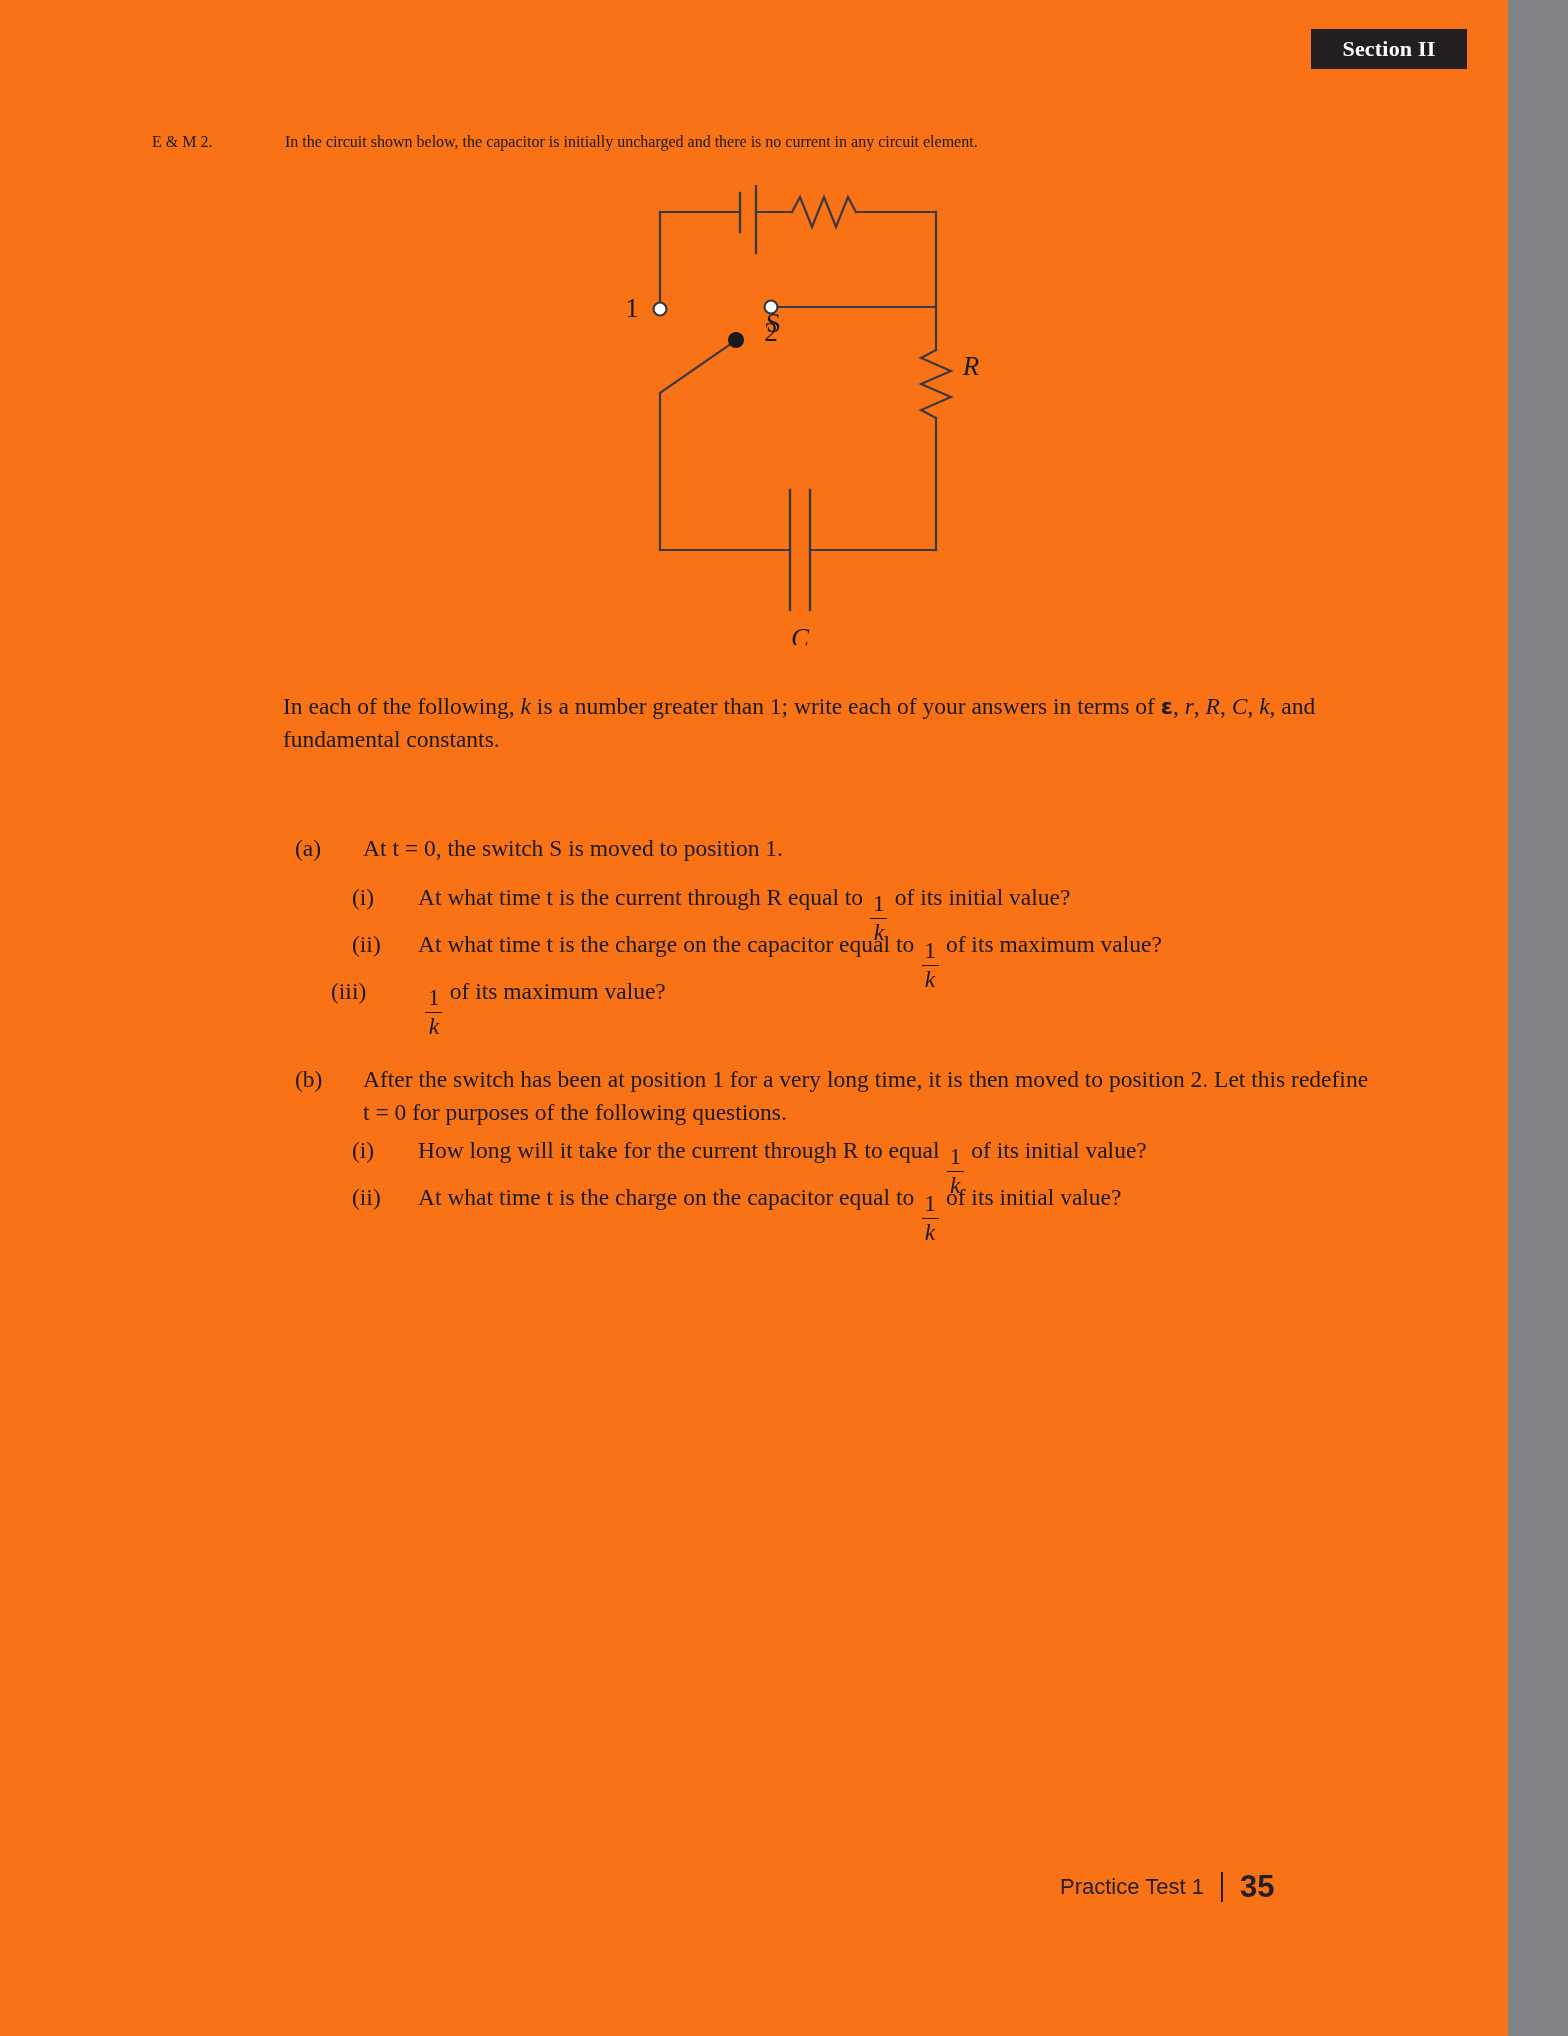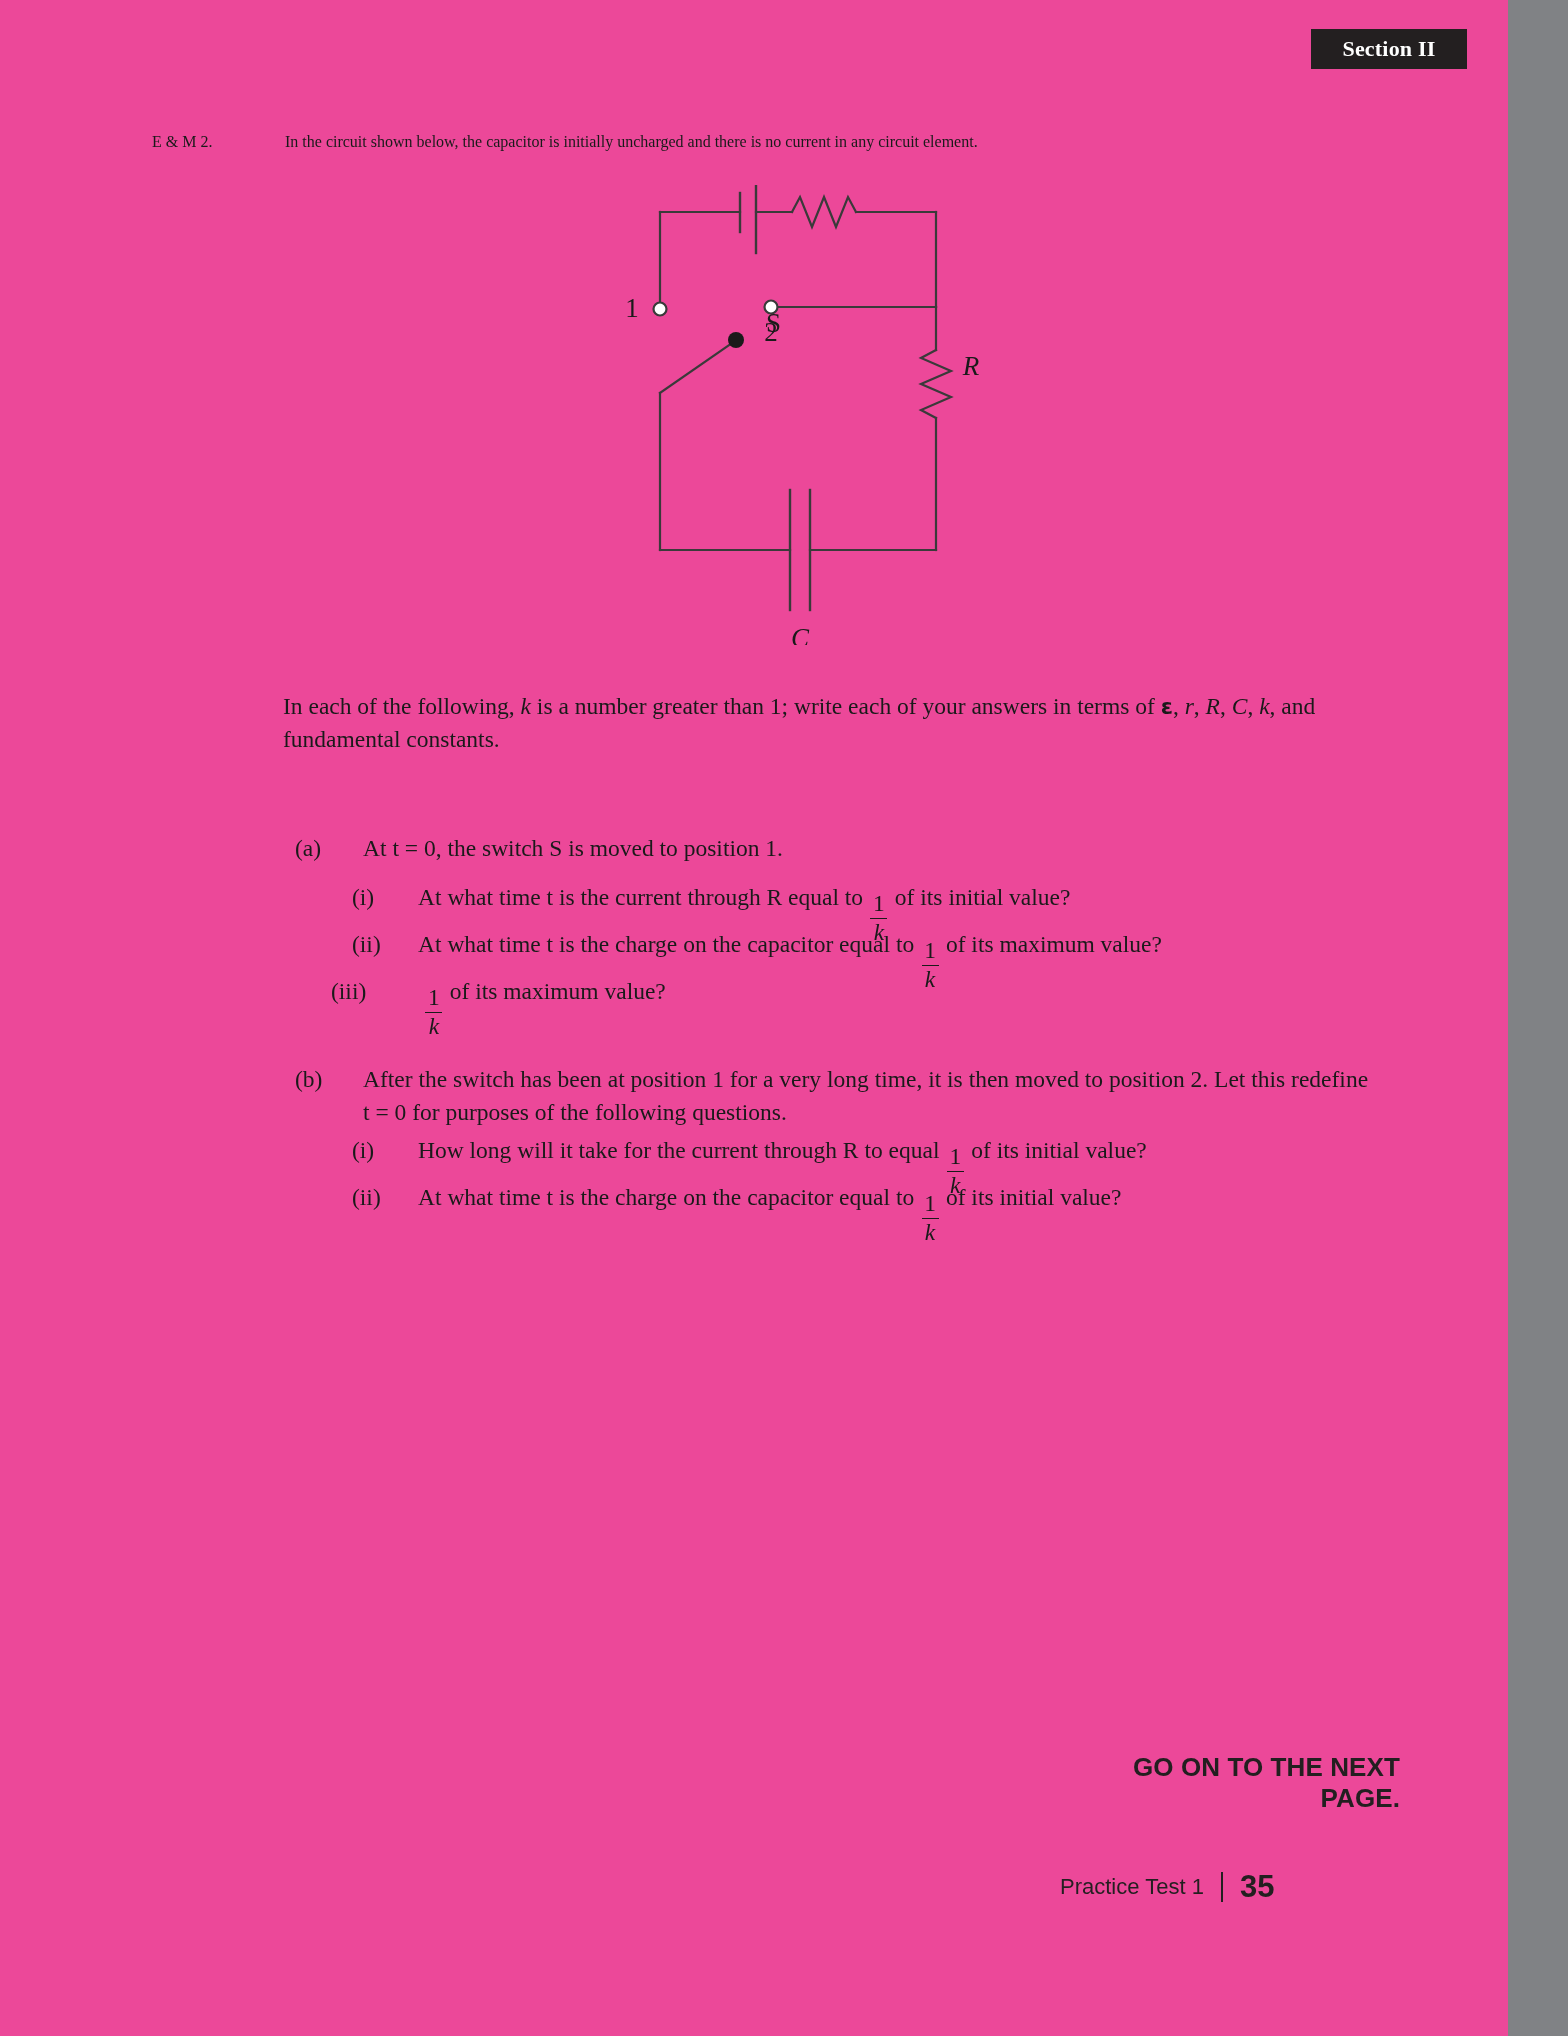--- a/index.html
+++ b/index.html
@@ -26,21 +26,21 @@
     background: #808285;
   }
 
   
   .sheet {
     position: absolute;
     top: 0;
     left: 0;
     width: 1508px;
     height: 2036px;
-    background: #ec4899;
+    background: #f97316;
   }
 
   
   .section-badge {
     position: absolute;
     top: 29px;
     left: 1311px;
     width: 156px;
     height: 40px;
     background: #231f20;
@@ -365,21 +365,20 @@
           <span class="num">1</span>
           <span class="bar"></span>
           <span class="den">k</span>
         </span>
         <span>of its initial value?</span>
       </span>
     </div>
 
   </div>
 
-  <div class="goto-next">GO ON TO THE NEXT PAGE.</div>
 
   <div class="page-footer">
     <span class="footer-test">Practice Test 1</span>
     <span class="footer-rule"></span>
     <span class="footer-page">35</span>
   </div>
 
 </div>
 
 <div class="edge-bar"></div>

